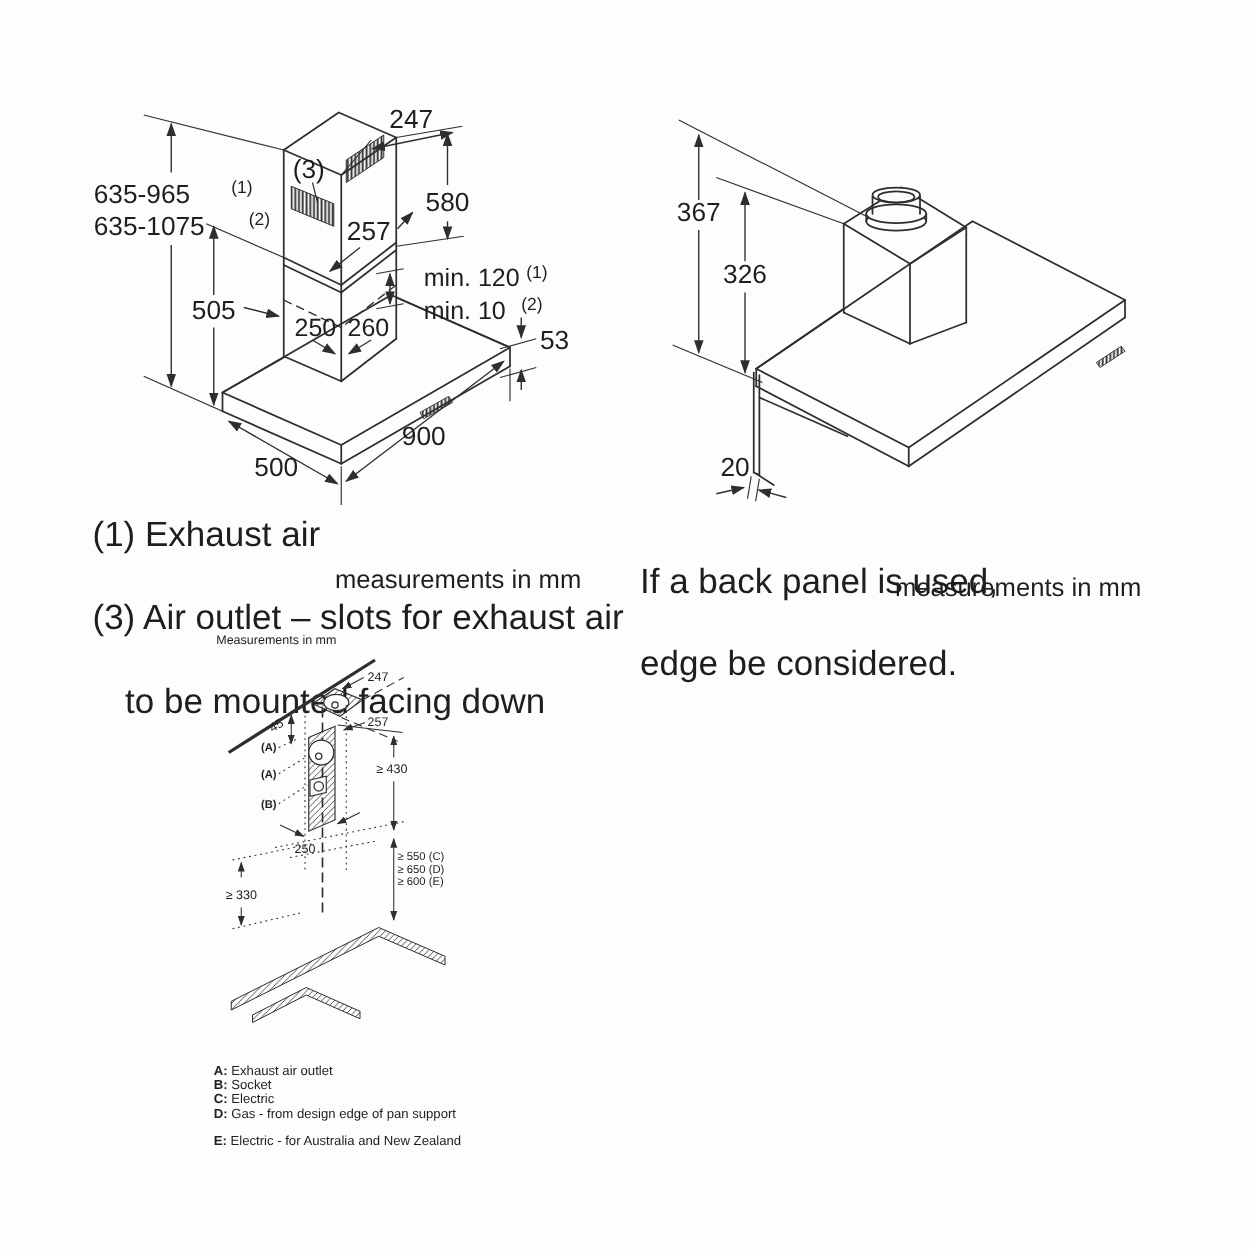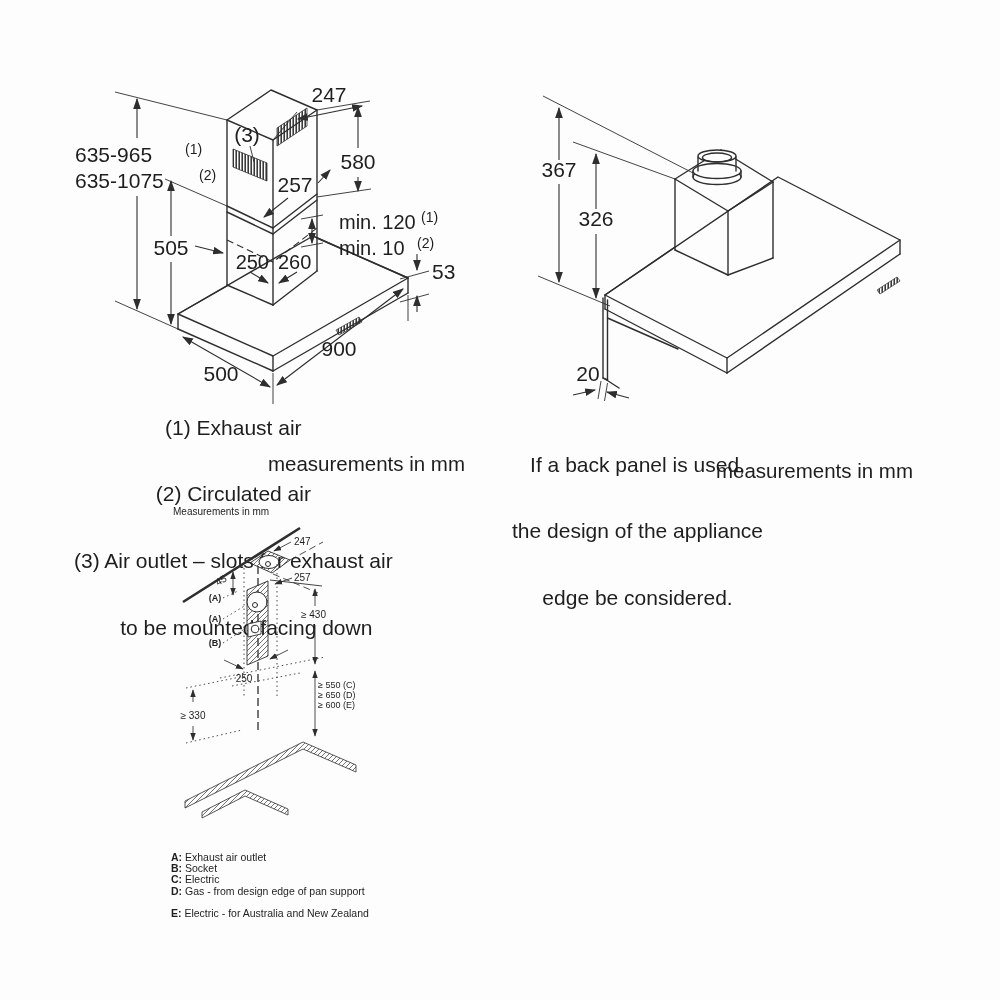--- a/index.html
+++ b/index.html
@@ -16,21 +16,21 @@
   .end{text-anchor:end;}
   .o  {stroke:#2e2e2e;stroke-width:1.4;fill:none;stroke-linejoin:round;stroke-linecap:round;}
   .o3 {stroke:#2e2e2e;stroke-width:1.0;fill:none;stroke-linejoin:round;stroke-linecap:round;}
   .dim{stroke:#2e2e2e;stroke-width:1.1;fill:none;}
   .dim3{stroke:#2e2e2e;stroke-width:0.85;fill:none;}
   .ext{stroke:#2e2e2e;stroke-width:0.9;fill:none;}
   .dash{stroke-dasharray:7 4;}
   .dot{stroke-dasharray:1.5 3;}
   .hdash{stroke-dasharray:8 4;stroke-width:1.3;}
   .wfill{fill:#fdfdfd;}
-  .notes{position:absolute;font-size:21px;line-height:22.3px;white-space:pre;text-align:center;}
+  .notes{position:absolute;font-size:28px;line-height:22.3px;white-space:pre;}
   .units{position:absolute;font-size:20.5px;text-align:right;}
   .legend{position:absolute;font-size:10.5px;line-height:11.2px;margin-top:24px;}
   .legend .key{font-weight:bold;}
   .legend .gap{margin-top:11px;text-align:right;}
 </style>
 </head>
 <body>
 
 <div class="page">
 
@@ -130,21 +130,20 @@
       <line class="dim" x1="128" y1="259" x2="215" y2="309" marker-start="url(#ar1)" marker-end="url(#ar1)"></line>
       <text class="t mid" x="166" y="303">500</text>
 
       <text class="t mid" x="192" y="64">(3)</text>
       <line class="ext" x1="195" y1="68" x2="199" y2="84"></line>
     </g>
   </svg>
 
   <div class="notes" style="left:74px;top:372px">
     <div>(1) Exhaust air</div>
-    <div>(2) Circulated air</div>
     <div>(3) Air outlet – slots for exhaust air</div>
     <div style="padding-left:26px">to be mounted facing down</div>
   </div>
   <div class="units" style="left:245px;top:452px;width:220px">measurements in mm</div>
 
   <svg class="fig" style="left:515px;top:78px" width="440" height="335" viewBox="0 0 440 335">
     <defs>
       <marker id="ar2" viewBox="0 0 10 7" refX="9" refY="3.5" markerWidth="11" markerHeight="8" markerUnits="userSpaceOnUse" orient="auto-start-reverse">
         <path d="M0,0L10,3.5L0,7z" fill="#2e2e2e"></path>
       </marker>
@@ -211,21 +210,20 @@
       <line class="ext" x1="86" y1="303" x2="83" y2="321"></line>
       <line class="ext" x1="92.5" y1="305" x2="89.5" y2="323"></line>
       <line class="dim" x1="58" y1="317" x2="80" y2="312" marker-end="url(#ar2)"></line>
       <line class="dim" x1="114" y1="320" x2="92" y2="314" marker-end="url(#ar2)"></line>
       <text class="t mid" x="73" y="303">20</text>
     </g>
   </svg>
 
   <div class="notes" style="left:512px;top:409px">
     <div>If a back panel is used,</div>
-    <div>the design of the appliance</div>
     <div>edge be considered.</div>
   </div>
   <div class="units" style="left:703px;top:459px;width:210px">measurements in mm</div>
 
   <svg class="fig" style="left:160px;top:498px" width="290" height="330" viewBox="0 0 290 330">
     <defs>
       <marker id="ar3" viewBox="0 0 10 7" refX="9" refY="3.5" markerWidth="8" markerHeight="6" markerUnits="userSpaceOnUse" orient="auto-start-reverse">
         <path d="M0,0L10,3.5L0,7z" fill="#2e2e2e"></path>
       </marker>
       <pattern id="h3" width="5" height="5" patternUnits="userSpaceOnUse">

